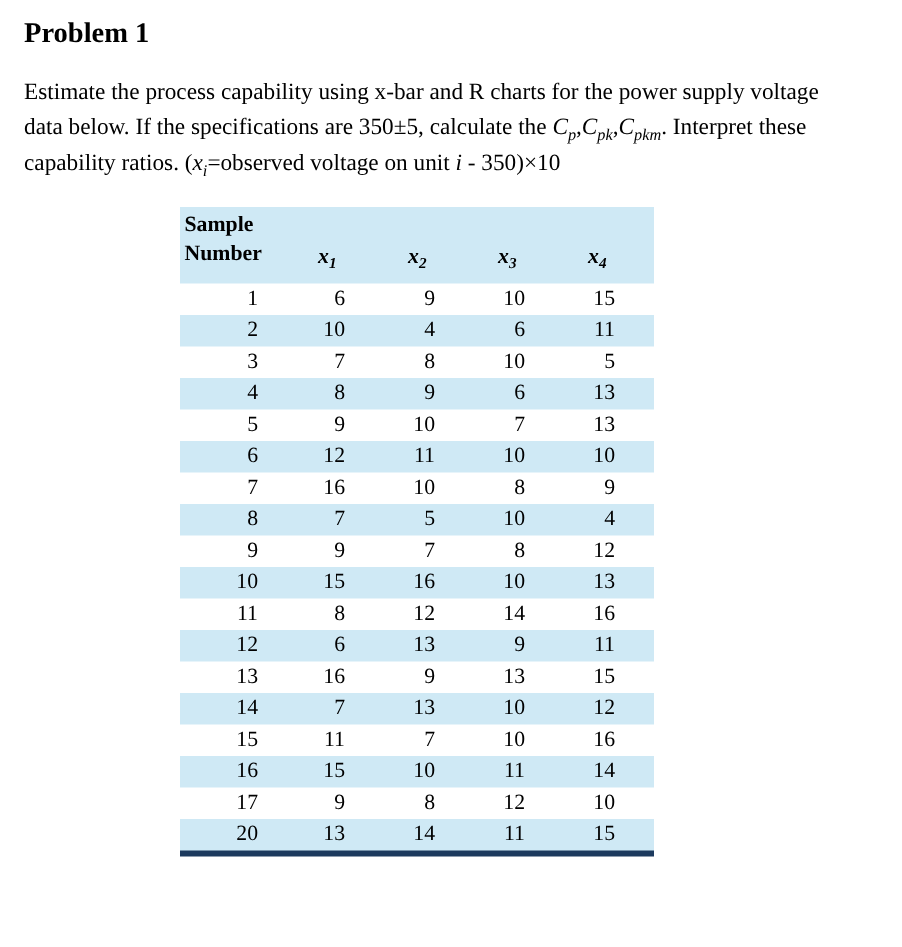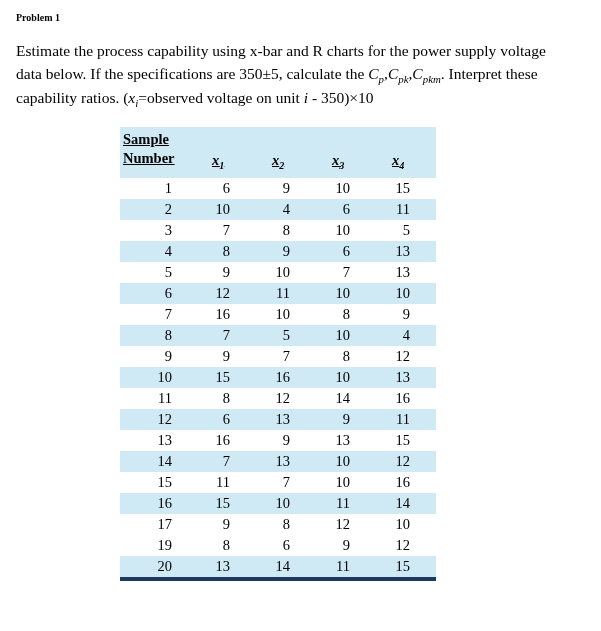--- a/index.html
+++ b/index.html
@@ -17,21 +17,21 @@
     width: 601px;
     height: 631px;
     font-family: "Liberation Serif", "DejaVu Serif", serif;
     color: var(--ink);
     overflow: hidden;
   }
   .content {
     padding: 10px 18px 0 16px;
   }
   .heading {
-    font-size: 10px;
+    font-size: 19px;
     font-weight: bold;
     margin: 2px 0 16px 0;
   }
   .statement {
     font-size: 15.5px;
     line-height: 1.5;
     width: 558px;
     margin: 0 0 18px 0;
   }
   .statement sub {
@@ -58,21 +58,20 @@
     font-size: 14.5px;
     border-bottom: 4px solid var(--rule);
   }
   col.c-sample { width: 76px; }
   col.c-x { width: 60px; }
   thead th {
     background: var(--band);
     font-weight: bold;
     padding: 3px 0 9px 16px;
     vertical-align: bottom;
-    text-decoration: underline;
   }
   th.sample-th {
     text-align: left;
     padding-left: 3px;
     line-height: 1.35;
   }
   th.x-th {
     text-align: left;
     padding-right: 26px;
     font-style: italic;
@@ -239,27 +238,20 @@
             <td>11</td>
             <td>14</td>
           </tr>
           <tr>
             <td class="sample-cell">17</td>
             <td>9</td>
             <td>8</td>
             <td>12</td>
             <td>10</td>
           </tr>
-          <tr>
-            <td class="sample-cell">19</td>
-            <td>8</td>
-            <td>6</td>
-            <td>9</td>
-            <td>12</td>
-          </tr>
           <tr class="alt">
             <td class="sample-cell">20</td>
             <td>13</td>
             <td>14</td>
             <td>11</td>
             <td>15</td>
           </tr>
         </tbody>
     </table>
 

